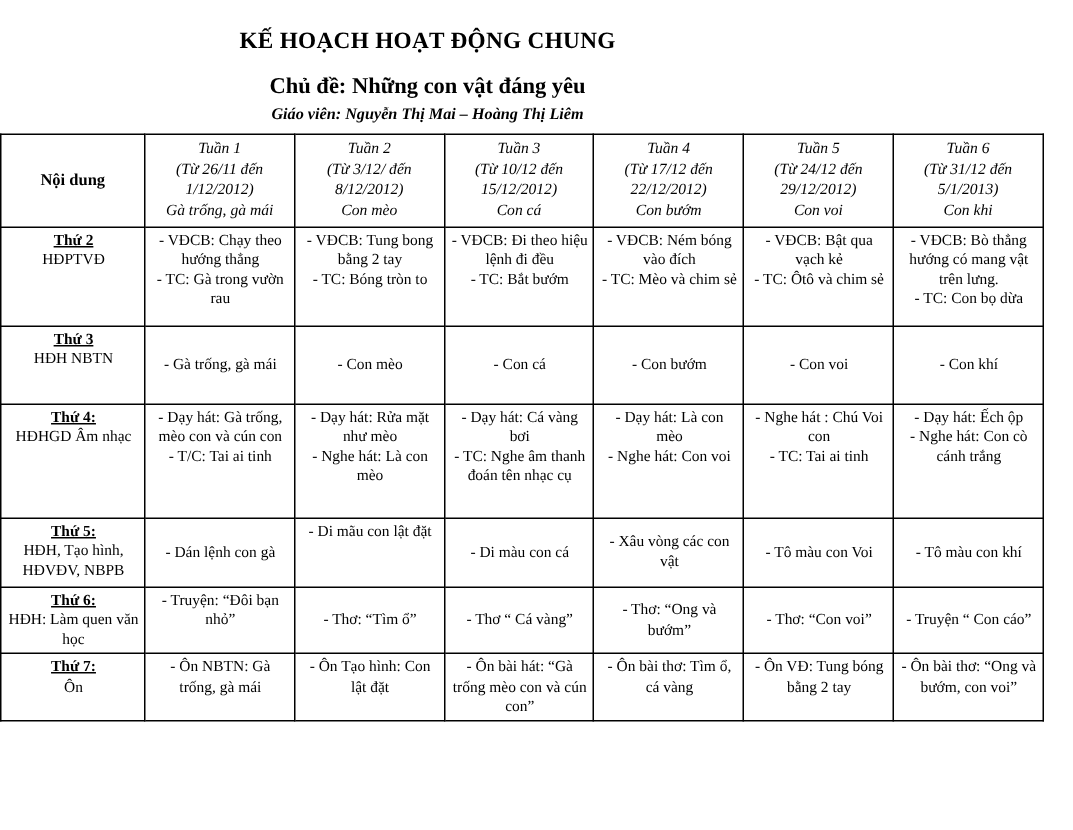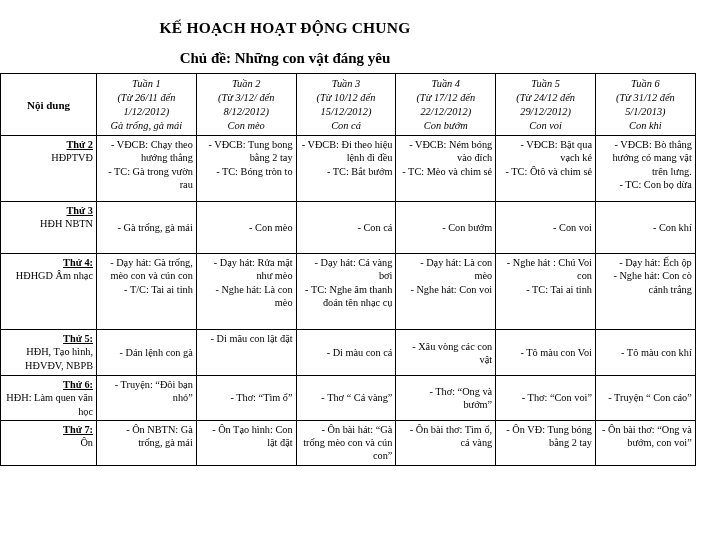--- a/index.html
+++ b/index.html
@@ -60,21 +60,21 @@
     margin: 5px auto 0 auto;
     border: 1px solid #000;
   }
   table.plan td, table.plan th {
     border: 1px solid #000;
     vertical-align: top;
     padding: 2px 3px 2px 4px;
     font-size: 10.3px;
     line-height: 1.28;
     font-weight: normal;
-    text-align: right;
+    text-align: center;
   }
 
   
   col.c-content { width: 96px; }
   col.c-week    { width: 99.8px; }
 
   
   thead td.col-head {
     text-align: center;
     vertical-align: middle;
@@ -127,20 +127,21 @@
   tr.r-thu7 { height: 45px; }
 </style>
 </head>
 <body>
 
 <div class="page">
 
   <div class="doc-header">
     <div class="title-main">KẾ HOẠCH HOẠT ĐỘNG CHUNG</div>
     <div class="title-sub">Chủ đề: Những con vật đáng yêu</div>
+    <div class="title-teacher">Giáo viên: Nguyễn Thị Mai – Hoàng Thị Liêm</div>
   </div>
 
   <table class="plan">
     <colgroup>
       <col class="c-content">
       <col class="c-week">
         <col class="c-week">
         <col class="c-week">
       <col class="c-week">
         <col class="c-week">

